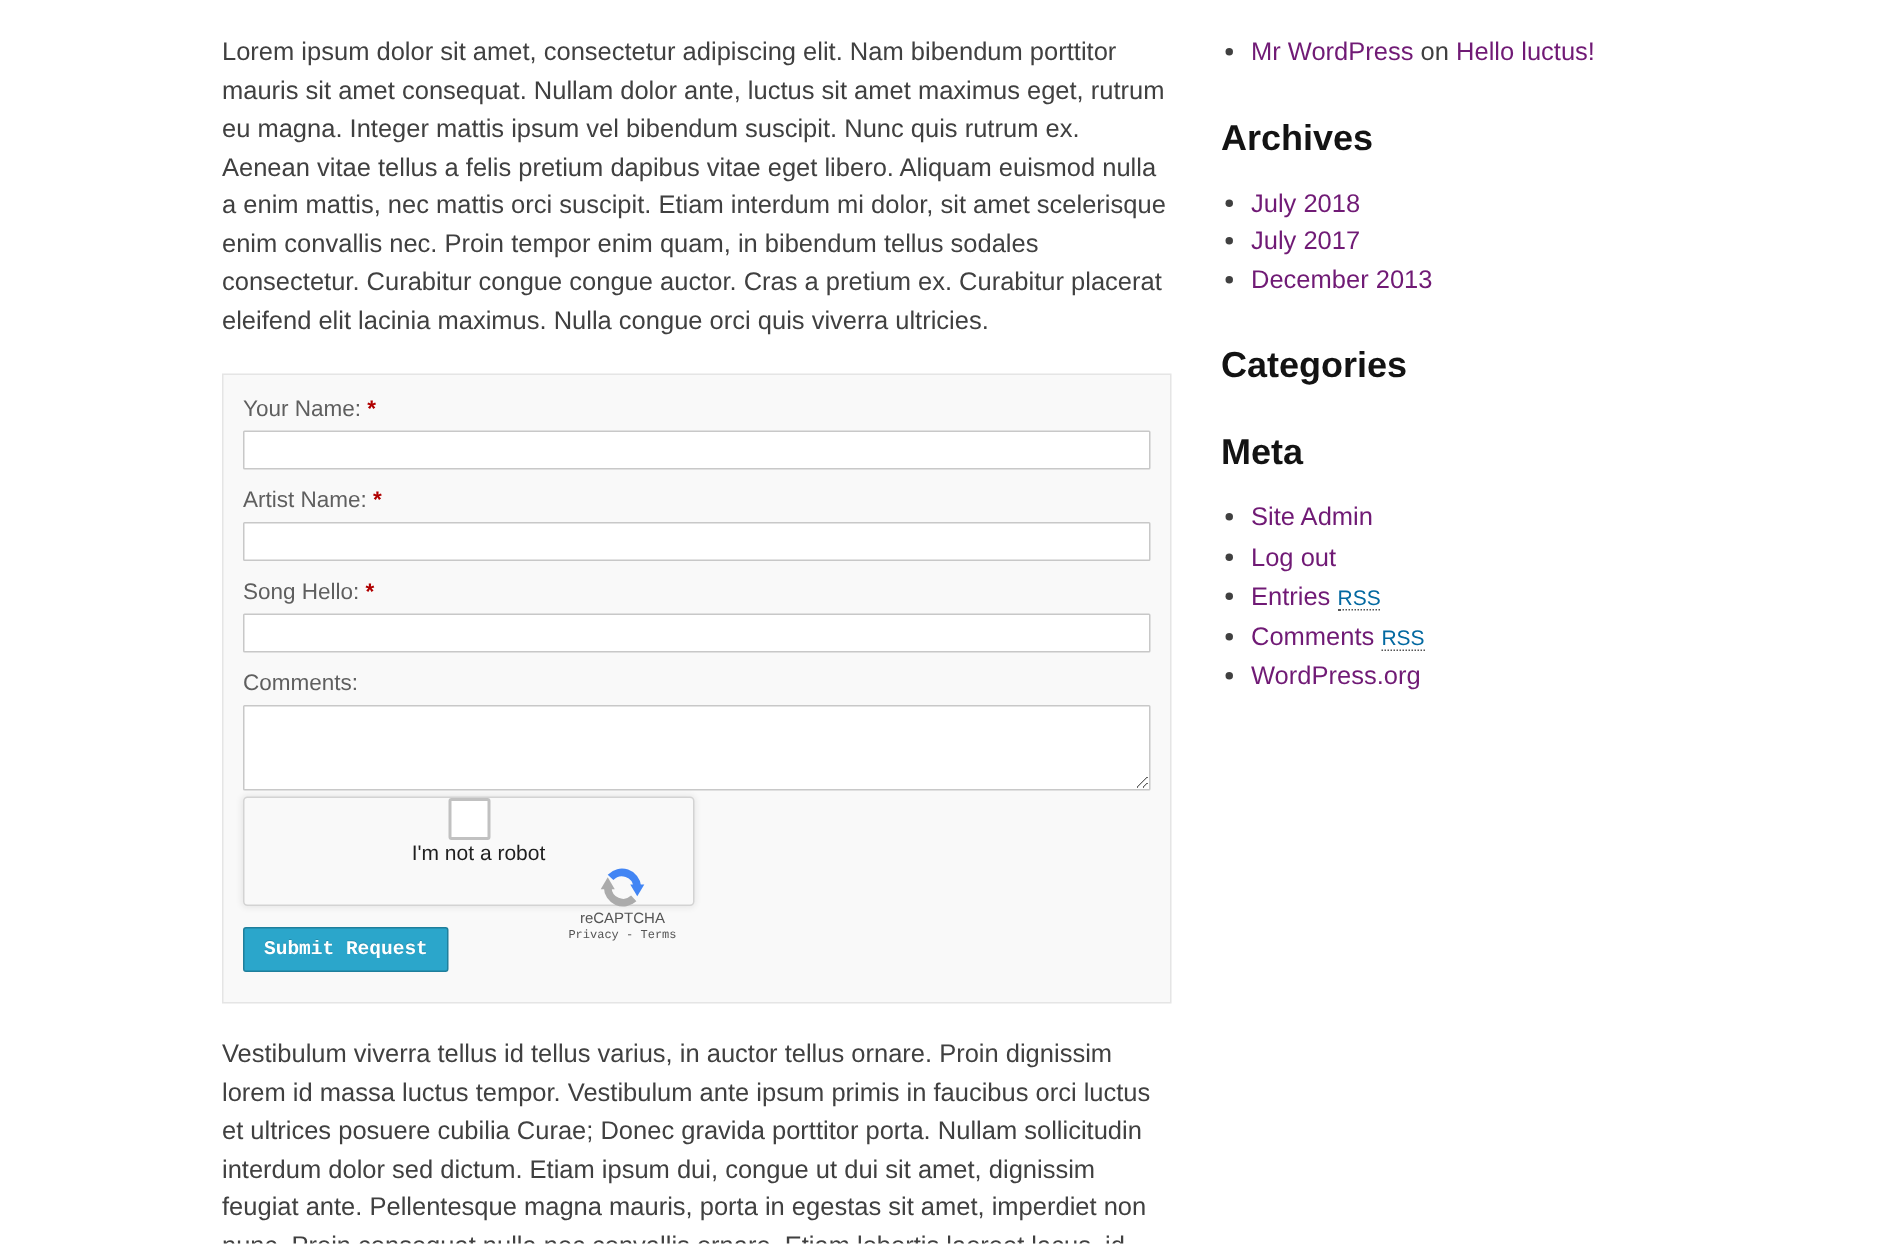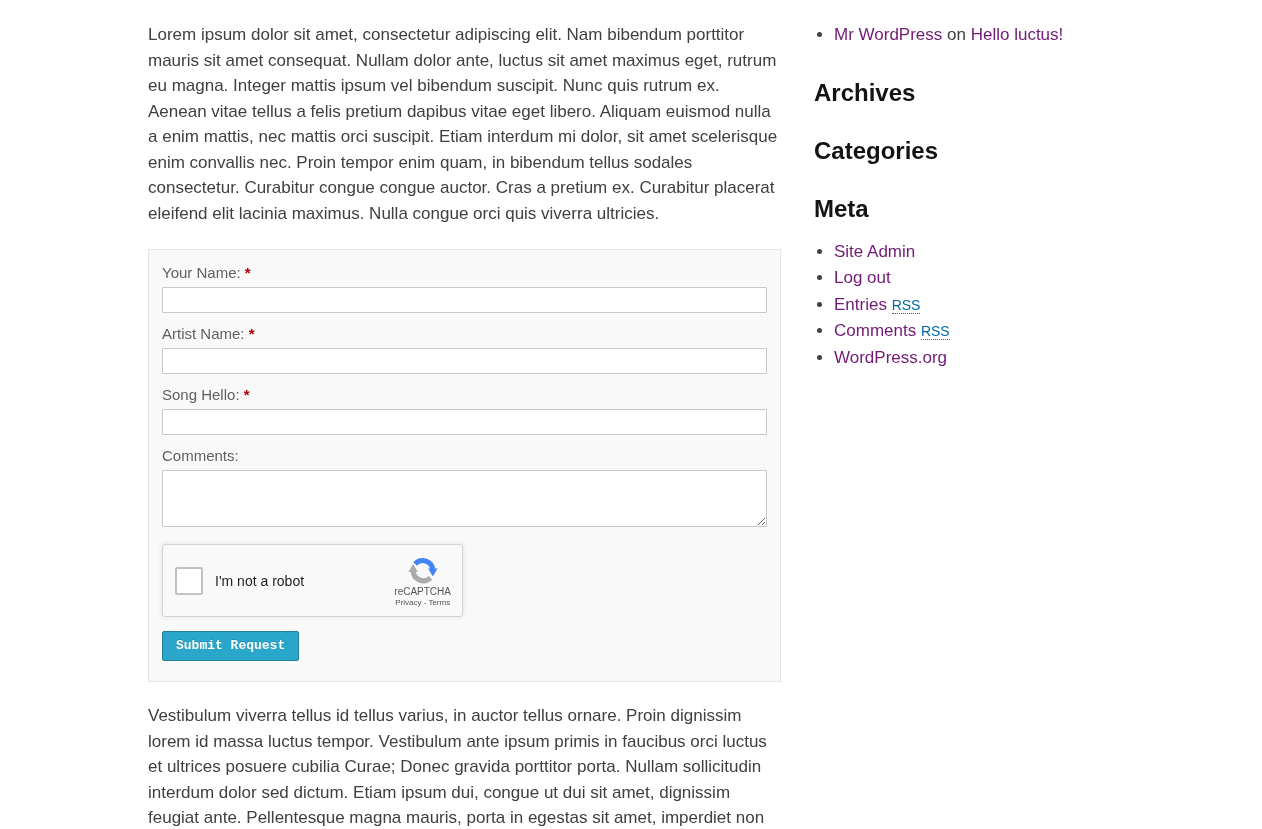--- a/index.html
+++ b/index.html
@@ -44,31 +44,32 @@
   .field.comments { margin-bottom: 0; }
 
   
   .recaptcha {
     width: 301px; height: 73px;
     background: #f9f9f9;
     border: 1px solid #d3d3d3; border-radius: 3px;
     box-shadow: 0 0 4px 1px rgba(0,0,0,0.07);
     display: flex; align-items: center;
     padding: 0 11px 0 12px;
-    margin: 17px 0 14px;
+    margin: 4px 0 14px;
+    flex-direction: column;
   }
   .rc-checkbox {
     width: 28px; height: 28px; flex: none;
     background: #fff; border: 2px solid #c1c1c1; border-radius: 2px;
     cursor: pointer;
   }
   .rc-label { font-size: 14px; color: #1f1f1f; margin-left: 12px; white-space: nowrap; }
   .rc-right { margin-left: auto; display: flex; flex-direction: column; align-items: center; }
   .rc-brand { font-size: 10px; color: #555; margin-top: 1px; }
-  .rc-links { font-size: 8px; color: #555; margin-top: 1px; }
+  .rc-links { font-size: 8px; color: #555; margin-top: 1px; font-family: Liberation Mono, monospace; }
   .rc-links a { color: #555; text-decoration: none; }
 
   .submit {
     display: inline-block;
     background: #2ba6cb; color: #fff;
     font-family: Liberation Mono, monospace;
     font-size: 13px; font-weight: bold;
     border: 1px solid #1f7f9c; border-radius: 2px;
     padding: 6px 13px 7px;
     cursor: pointer;
@@ -150,20 +151,25 @@
   <aside class="sidebar">
 
     <section>
       <ul>
         <li><a class="lnk">Mr WordPress</a> <span>on</span> <a class="lnk">Hello luctus!</a></li>
       </ul>
     </section>
 
     <section>
       <h3>Archives</h3>
+      <ul>
+        <li><a class="lnk">July 2018</a></li>
+        <li><a class="lnk">July 2017</a></li>
+        <li><a class="lnk">December 2013</a></li>
+      </ul>
     </section>
 
     <section>
       <h3>Categories</h3>
     </section>
 
     <section>
       <h3>Meta</h3>
       <ul>
         <li><a class="lnk">Site Admin</a><abbr class="rss"></abbr></li>

